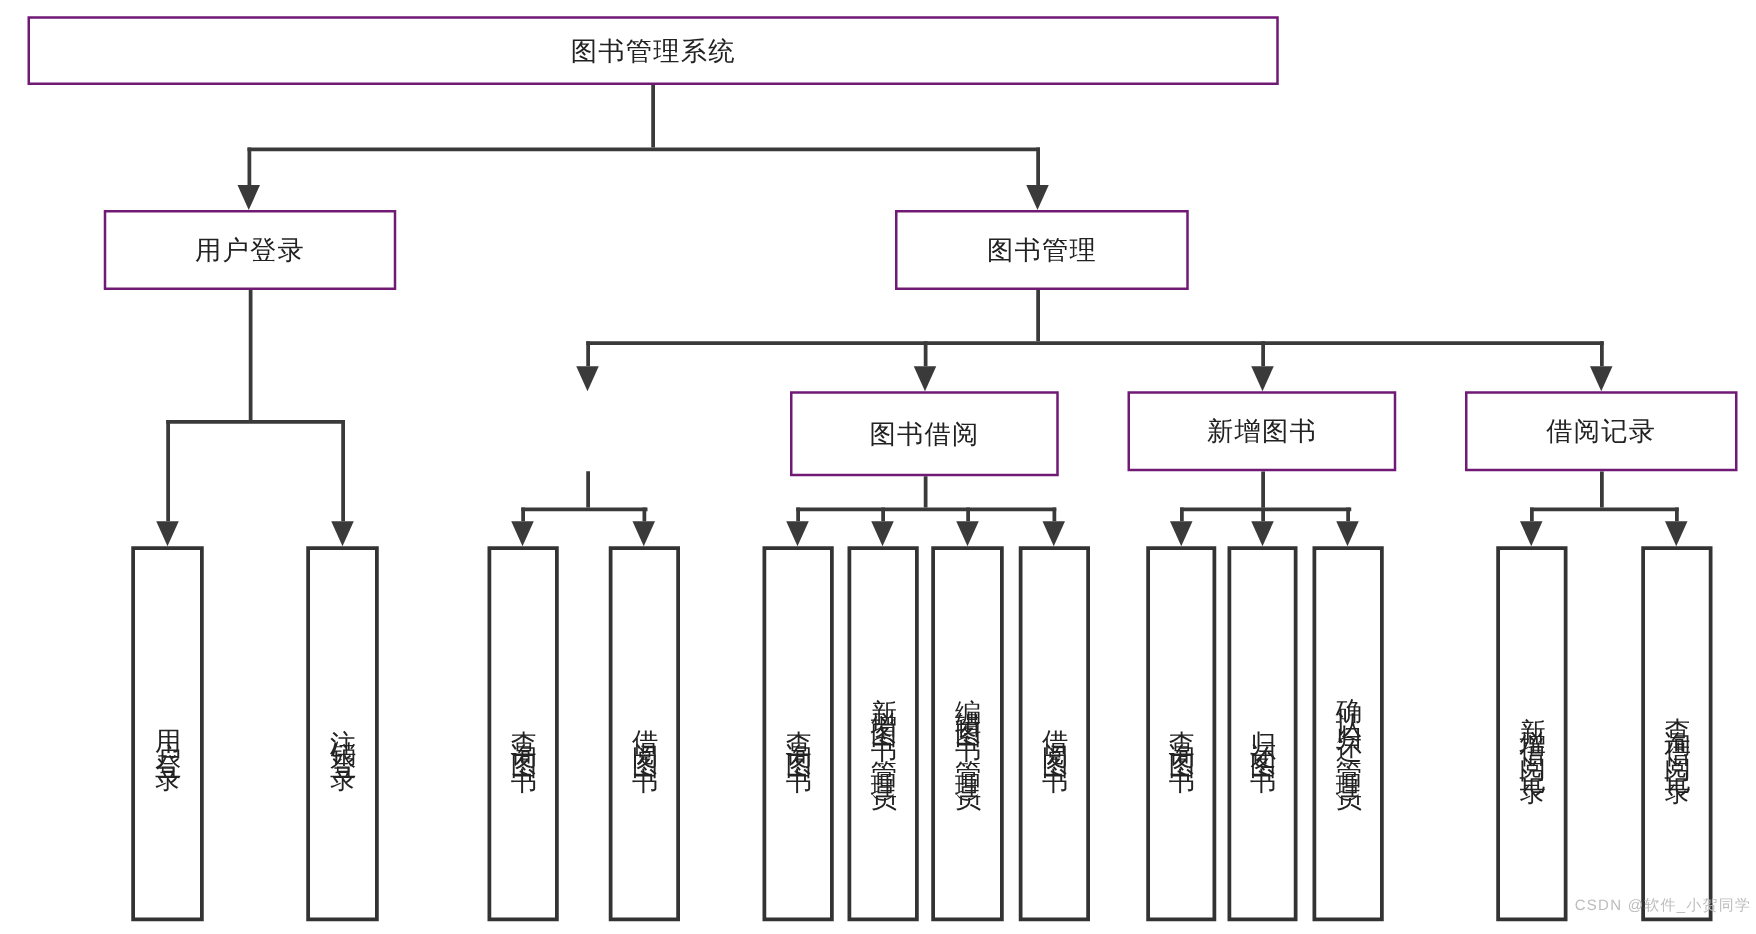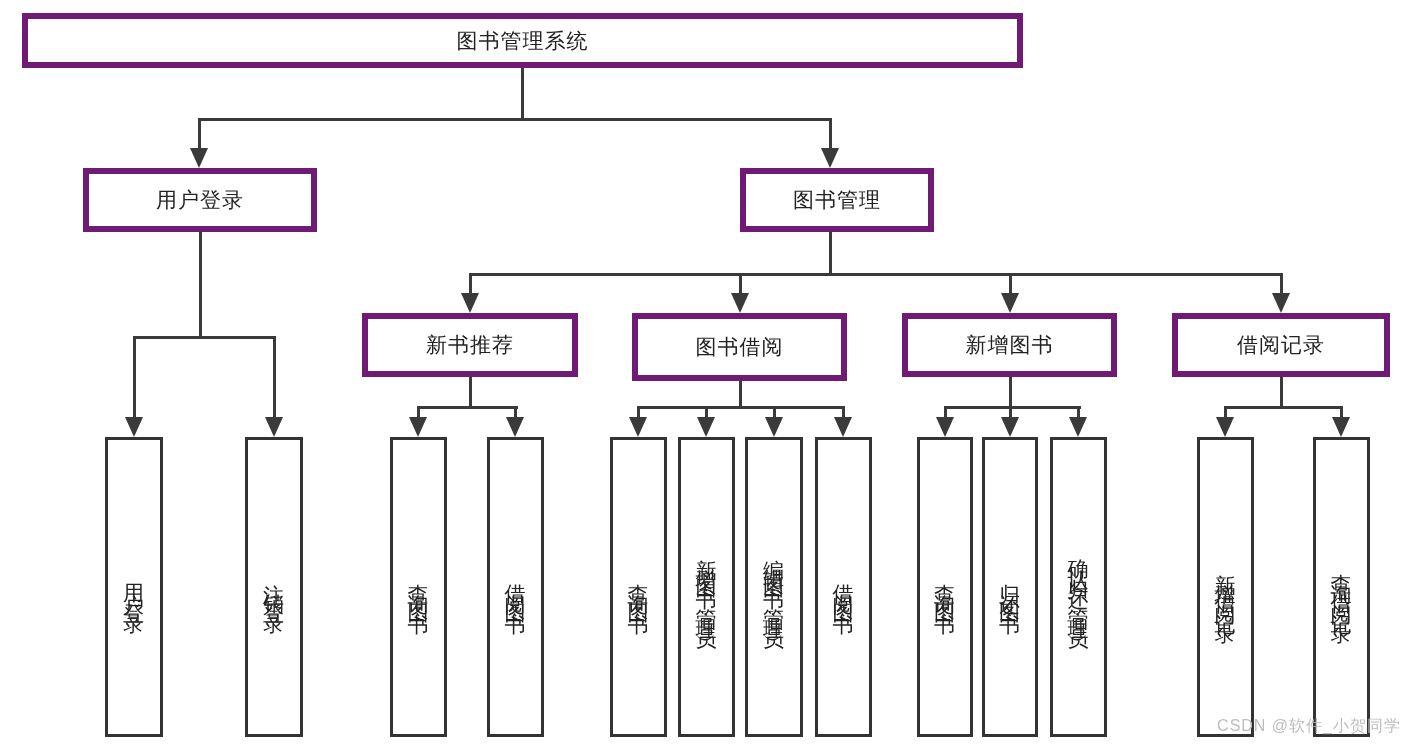--- a/index.html
+++ b/index.html
@@ -7,30 +7,30 @@
     position:relative;width:1405px;height:747px;background:#ffffff;
     font-family:"Liberation Sans", sans-serif;color:#222222;overflow:hidden;
   }
   
   .vline{position:absolute;width:3px;background:#3a3a3a;}
   .hline{position:absolute;height:3px;background:#3a3a3a;}
   .ah{position:absolute;width:0;height:0;
       border-left:9px solid transparent;border-right:9px solid transparent;
       border-top:20px solid #3a3a3a;transform:translateX(-50%);}
   
-  .hbox{position:absolute;border:6px solid #701a75;background:#ffffff;
+  .hbox{position:absolute;border:2px solid #701a75;background:#ffffff;
         display:flex;align-items:center;justify-content:center;
         font-size:21px;letter-spacing:1px;box-sizing:border-box;}
   
   .leaf{position:absolute;top:437px;height:300px;border:3px solid #333333;
         background:#ffffff;display:flex;align-items:center;justify-content:center;
         font-size:21px;box-sizing:border-box;}
   .vtext{writing-mode:vertical-rl;text-orientation:mixed;letter-spacing:10px;
          line-height:1;white-space:nowrap;}
-  .watermark{position:absolute;top:716px;right:4px;font-size:16px;
+  .watermark{position:absolute;top:716px;right:4px;font-size:12px;
              color:#bdbdbd;letter-spacing:1px;}
 </style>
 </head>
 <body>
 
 <div class="canvas">
 
   <div class="vline" style="left:521px;top:68px;height:50px"></div>
   <div class="hline" style="left:198px;top:118px;width:634px"></div>
   <div class="vline" style="left:198px;top:118px;height:30px"></div>
@@ -91,27 +91,24 @@
   <div class="ah" style="left:1341px;top:417px"></div>
 
   <div class="hbox" style="left:22px;top:13px;width:1001px;height:55px">
     <span>图书管理系统</span>
   </div>
 
   <div class="hbox" style="left:83px;top:168px;width:234px;height:64px">
     <span>用户登录</span>
   </div>
 
-  <div class="hbox" style="left:740px;top:168px;width:194px;height:64px">
+  <div class="hbox" style="left:716px;top:168px;width:235px;height:64px">
     <span>图书管理</span>
   </div>
 
-  <div class="hbox" style="left:362px;top:313px;width:216px;height:64px">
-    <span>新书推荐</span>
-  </div>
 
   <div class="hbox" style="left:632px;top:313px;width:215px;height:68px">
     <span>图书借阅</span>
   </div>
 
   <div class="hbox" style="left:902px;top:313px;width:215px;height:64px">
     <span>新增图书</span>
   </div>
 
   <div class="hbox" style="left:1172px;top:313px;width:218px;height:64px">

